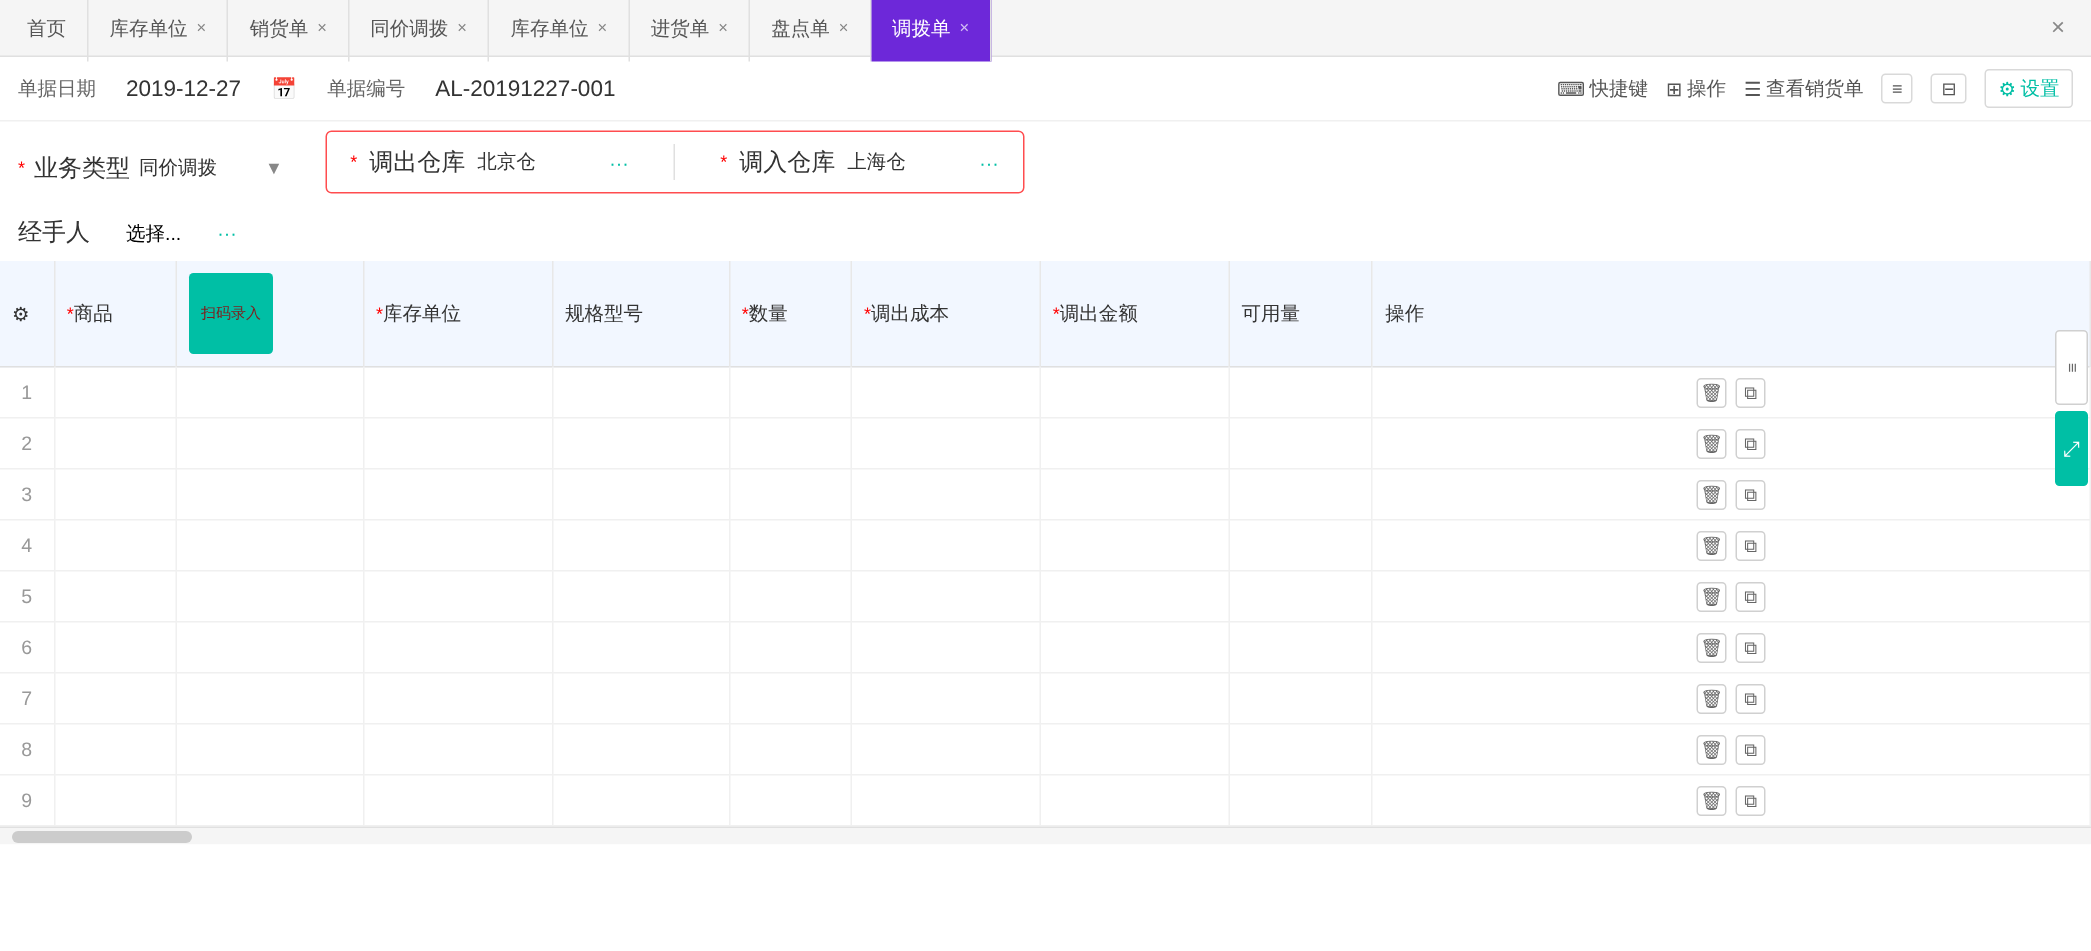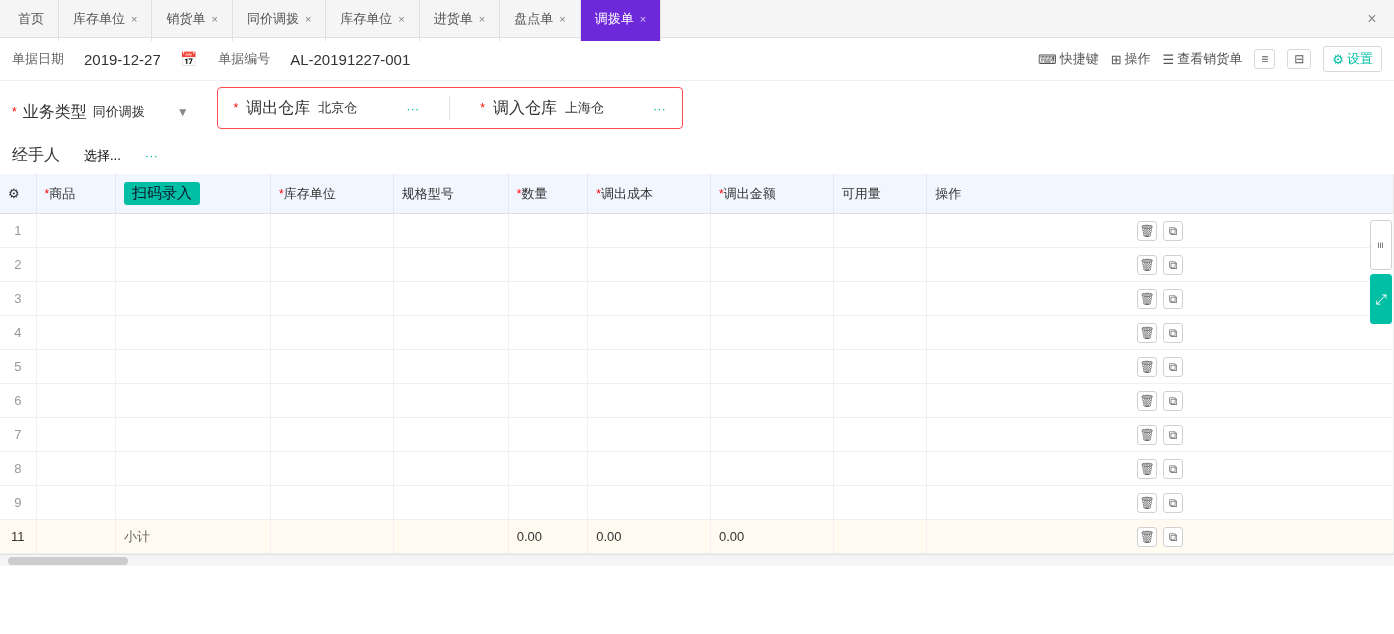--- a/index.html
+++ b/index.html
@@ -150,23 +150,23 @@
       background: #fff;
     }
 
     
     .gear-col {
       width: 36px; text-align: center;
     }
 
     
     .scan-btn {
-      background: #00bfa5; color: #0f172a;
+      background: #00bfa5; color: #7f1d1d;
       border: none; border-radius: 3px;
-      padding: 2px 8px; font-size: 15px;
+      padding: 20px 8px; font-size: 10px;
       cursor: pointer; white-space: nowrap;
     }
 
     .scroll-area {
       overflow-x: auto;
     }
 
     
     .bottom-bar {
       height: 12px;
@@ -443,37 +443,20 @@
         <td></td>
         <td></td>
         <td></td>
         <td>
           <div class="op-col">
             <div class="op-icon">🗑</div>
             <div class="op-icon">⧉</div>
           </div>
         </td>
       </tr>
-        <tr class="subtotal-row">
-        <td class="row-num">11</td>
-        <td></td>
-        <td style="color:#666;">小计</td>
-        <td></td>
-        <td></td>
-        <td style="color:#333;">0.00</td>
-        <td style="color:#333;">0.00</td>
-        <td style="color:#333;">0.00</td>
-        <td></td>
-        <td>
-          <div class="op-col">
-            <div class="op-icon">🗑</div>
-            <div class="op-icon">⧉</div>
-          </div>
-        </td>
-      </tr>
       </tbody>
   </table>
 </div>
 
 <div class="bottom-bar">
   <div class="scroll-thumb"></div>
 </div>
 
 <div style="position:fixed; right:2px; top:220px; display:flex; flex-direction:column; gap:4px; z-index:100;">
   <div style="width:22px; height:50px; background:#fff; border:1px solid #d0d0d0; border-radius:3px; display:flex; align-items:center; justify-content:center; cursor:pointer; font-size:11px; color:#666; writing-mode:vertical-rl;">≡</div>

